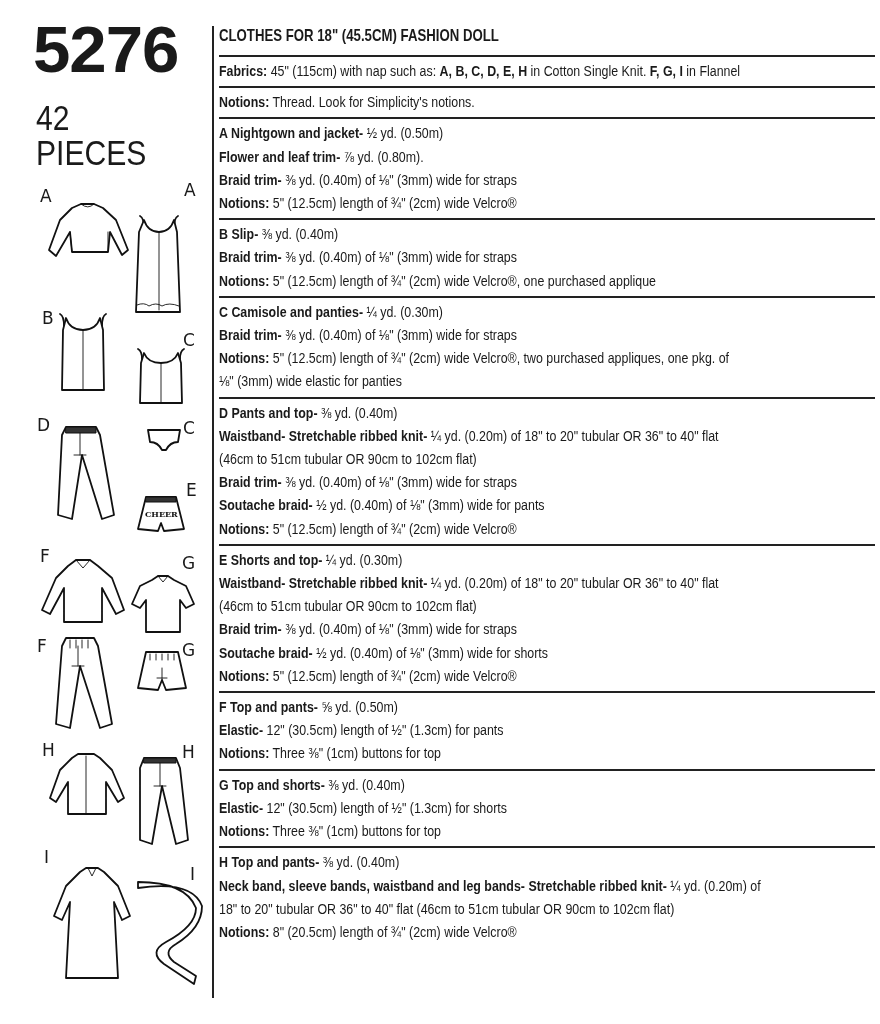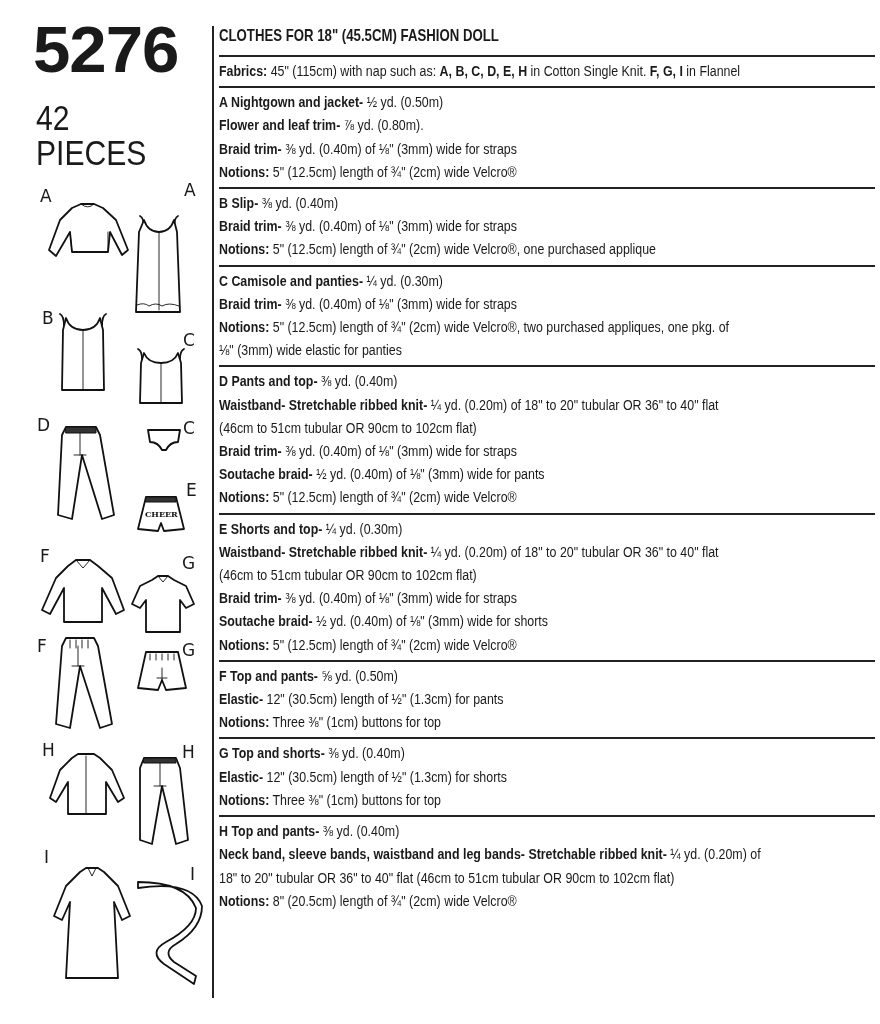--- a/index.html
+++ b/index.html
@@ -136,20 +136,25 @@
 
 <div class="right">
   <div class="row first">
     <div class="title">CLOTHES FOR 18" (45.5CM) FASHION DOLL</div>
   </div>
   <div class="row">
     <div class="line">
       <b>Fabrics:</b><span> 45" (115cm) with nap such as: </span><b>A, B, C, D, E, H</b><span> in Cotton Single Knit. </span><b>F, G, I</b><span> in Flannel</span>
     </div>
   </div>
+  <div class="row">
+    <div class="line">
+      <b>Notions:</b><span> Thread. Look for Simplicity's notions.</span>
+    </div>
+  </div>
   <div id="views">
       <div class="row">
         <div class="line"><b>A Nightgown and jacket-</b><span> ½ yd. (0.50m)</span></div>
         <div class="line"><b>Flower and leaf trim-</b><span> ⅞ yd. (0.80m).</span></div>
         <div class="line"><b>Braid trim-</b><span> ⅜ yd. (0.40m) of ⅛" (3mm) wide for straps</span></div>
         <div class="line"><b>Notions:</b><span> 5" (12.5cm) length of ¾" (2cm) wide Velcro®</span></div>
       </div>
       <div class="row">
         <div class="line"><b>B Slip-</b><span> ⅜ yd. (0.40m)</span></div>
         <div class="line"><b>Braid trim-</b><span> ⅜ yd. (0.40m) of ⅛" (3mm) wide for straps</span></div>

